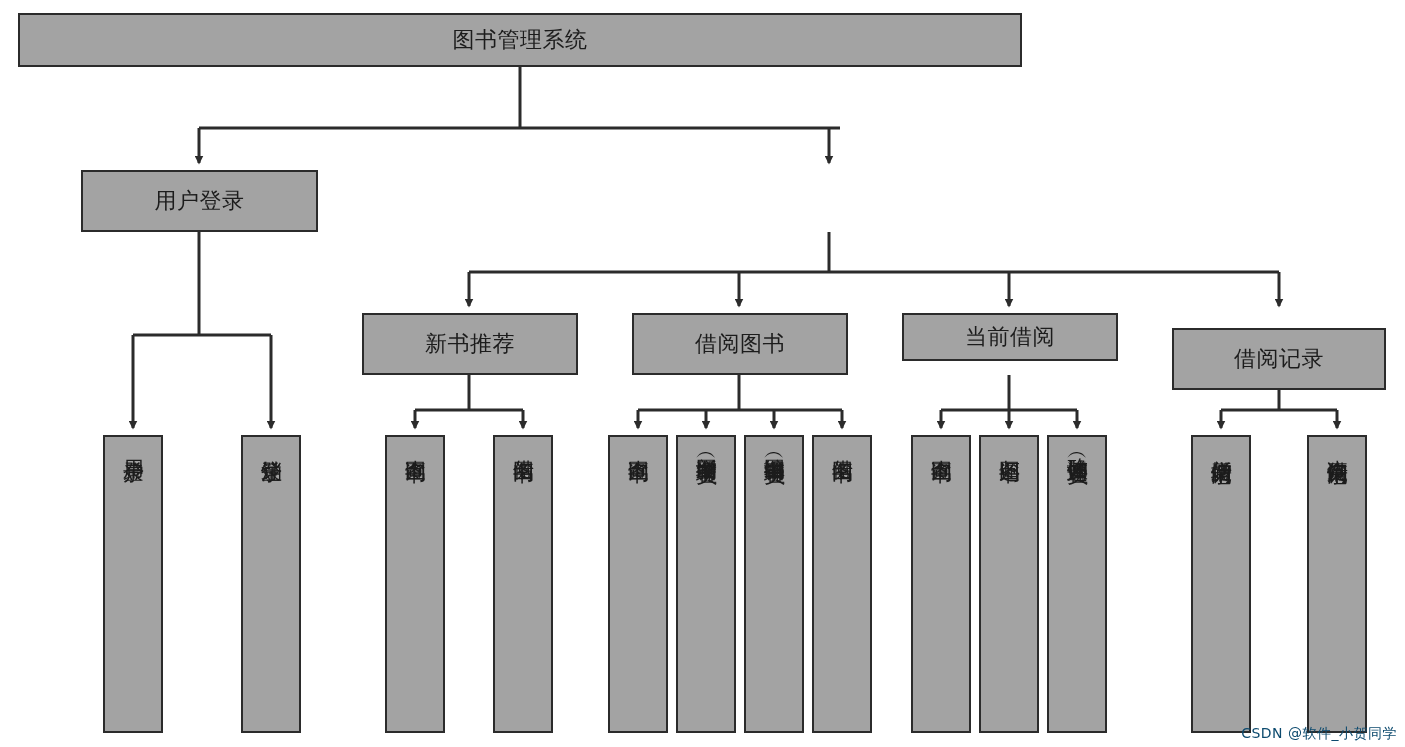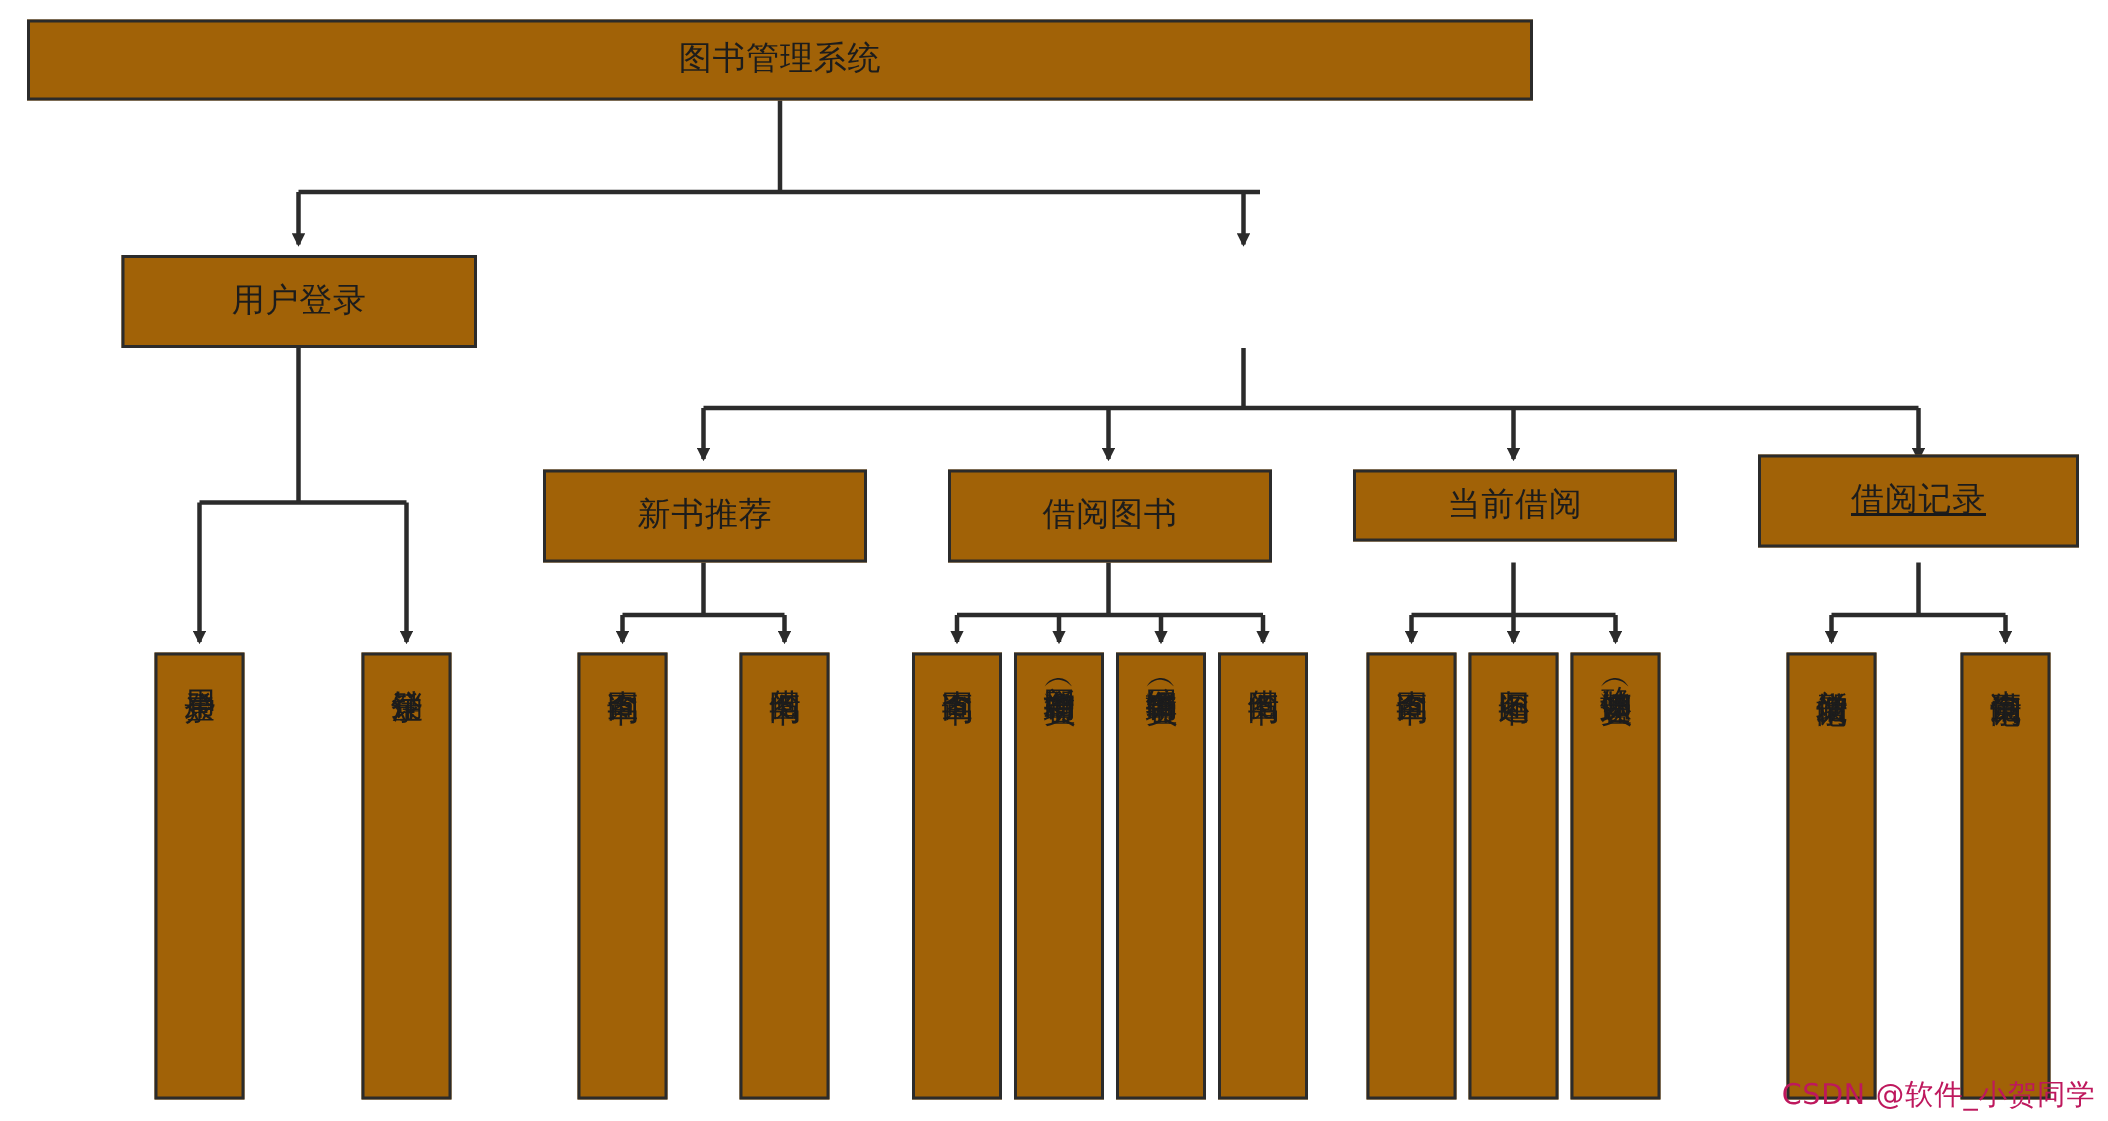--- a/index.html
+++ b/index.html
@@ -23,21 +23,21 @@
     position: absolute;
     left: 0;
     top: 0;
     width: 1405px;
     height: 747px;
     pointer-events: none;
   }
   .node {
     position: absolute;
     box-sizing: border-box;
-    background: #a16207;
+    background: #a3a3a3;
     border: 2px solid #2b2b2b;
     display: flex;
     align-items: center;
     justify-content: center;
     z-index: 2;
   }
   .node .label {
     font-size: 22px;
     line-height: 1.25;
     letter-spacing: 0.5px;
@@ -58,22 +58,22 @@
     justify-content: center;
     padding-top: 6px;
   }
   .node.leaf.tall-text {
     padding-top: 4px;
   }
   .watermark {
     position: absolute;
     right: 8px;
     bottom: 4px;
-    font-size: 19px;
-    color: #be185d;
+    font-size: 14px;
+    color: #0c4a6e;
     letter-spacing: 0.5px;
     z-index: 5;
     white-space: nowrap;
   }
 </style>
 </head>
 <body>
 
 <div id="diagram">
 
@@ -137,21 +137,21 @@
 
   <div class="node" style="left:362px; top:313px; width:216px; height:62px;">
     <span class="label">新书推荐</span>
   </div>
   <div class="node" style="left:632px; top:313px; width:216px; height:62px;">
     <span class="label">借阅图书</span>
   </div>
   <div class="node" style="left:902px; top:313px; width:216px; height:48px;">
     <span class="label">当前借阅</span>
   </div>
-  <div class="node" style="left:1172px; top:303px; width:214px; height:62px;text-decoration:underline;">
+  <div class="node" style="left:1172px; top:328px; width:214px; height:62px;">
     <span class="label">借阅记录</span>
   </div>
 
   <div class="node leaf" style="left:103px; top:435px; width:60px; height:298px;">
     <span class="label">用户登录</span>
   </div>
   <div class="node leaf" style="left:241px; top:435px; width:60px; height:298px;">
     <span class="label">注销登录</span>
   </div>
 

